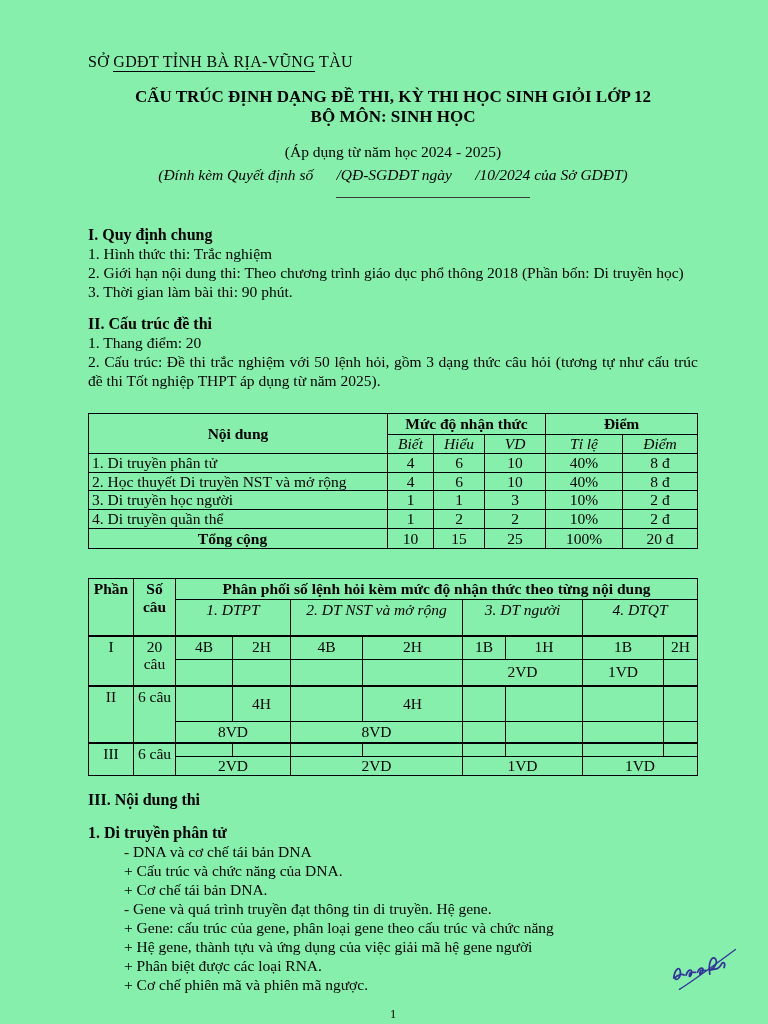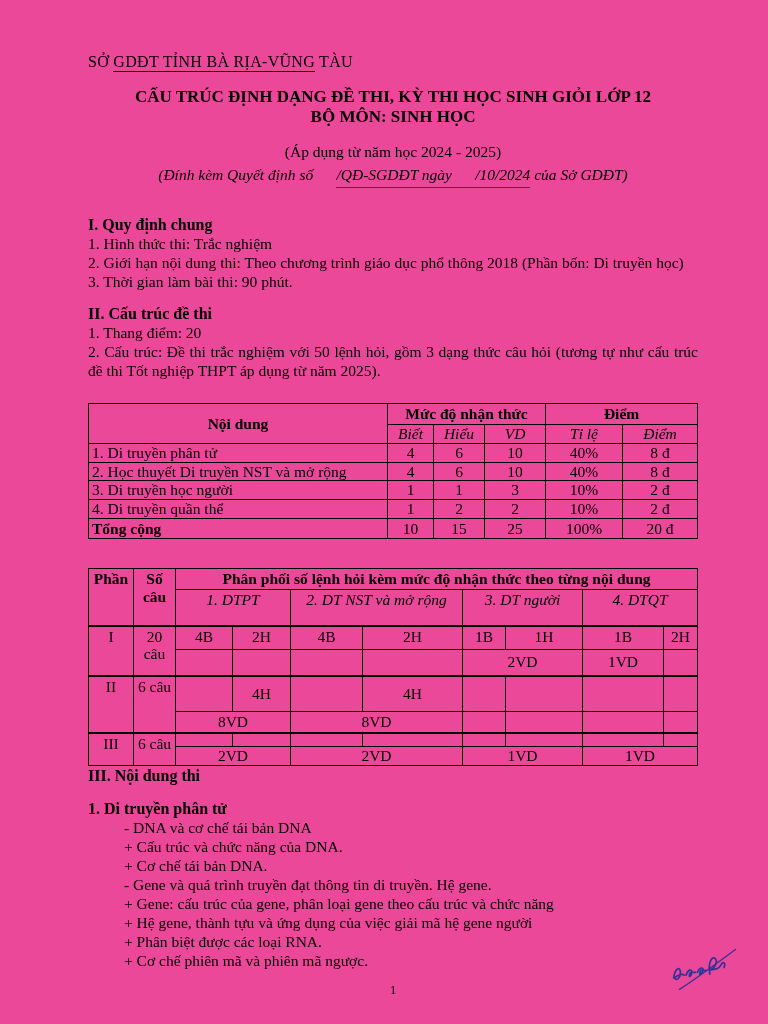--- a/index.html
+++ b/index.html
@@ -1,45 +1,45 @@
 <!DOCTYPE html>
 <html><head>
 <meta charset="utf-8">
 <style>
   html,body { margin:0; padding:0; background:#ffffff; }
   .page {
-    position:relative; width:768px; height:1024px; background:#ec4899;
+    position:relative; width:768px; height:1024px; background:#86efac;
     font-family:"Liberation Serif","DejaVu Serif",serif; color:#000;
     overflow:hidden;
   }
   .content { padding:52px 70px 0 88px; }
   .org { font-size:16px; letter-spacing:.3px; line-height:19px; }
   .u-org { border-bottom:1.5px solid #000; padding-bottom:1px; }
   .title1 { text-align:center; font-weight:bold; font-size:17px; line-height:20px; margin-top:16px; }
   .title2 { text-align:center; font-weight:bold; font-size:17px; line-height:20px; }
   .subtitle { text-align:center; font-size:15.5px; line-height:19px; margin-top:15px; }
   .attach { text-align:center; font-size:15.5px; font-style:italic; line-height:19px; margin-top:4px; }
-  .u-attach { display:inline-block; border-bottom:1.5px solid #3a3a3a; padding-bottom:3px; }
+  .u-attach { display:inline-block; border-bottom:1.5px solid #3a3a3a; padding-bottom:13px; }
   .sec-heading { font-weight:bold; font-size:16px; line-height:19px; }
   p.line { margin:0; font-size:15.5px; line-height:19px; }
   .just { text-align:justify; }
   .mt-sec1 { margin-top:27px; }
   .mt-sec2 { margin-top:13px; }
   table { border-collapse:collapse; table-layout:fixed; }
   td { border:1.5px solid #000; font-size:15.5px; padding:0 3px; line-height:1.15; }
   .t1 { width:609px; margin-top:23px;font-family:Liberation Serif, serif; }
   .t2 { width:609px; margin-top:29px;border-radius:9px; }
   .c { text-align:center; }
   .b { font-weight:bold; }
   .it { font-style:italic; }
   .bi { font-weight:normal; font-style:italic; }
-  .r { text-align:left; padding-right:14px; }
+  .r { text-align:center; padding-right:14px; }
   .top { vertical-align:top; padding-top:1px; }
   tr.grp > td { border-top:2.5px solid #000; }
-  .sec3-heading { font-weight:bold; font-size:16px; line-height:19px; margin-top:0; }
+  .sec3-heading { font-weight:bold; font-size:16px; line-height:19px; margin-top:14px; }
   .topic-heading { font-weight:bold; font-size:16px; line-height:19px; margin-top:14px; }
   .items p.line { padding-left:36px; }
   .pageno { text-align:center; font-size:12.5px; margin-top:13px; }
   .signature { position:absolute; top:941px; right:24px; width:76px; height:54px; }
 </style>
 </head>
 <body>
 
 <div class="page">
   <div class="content">

